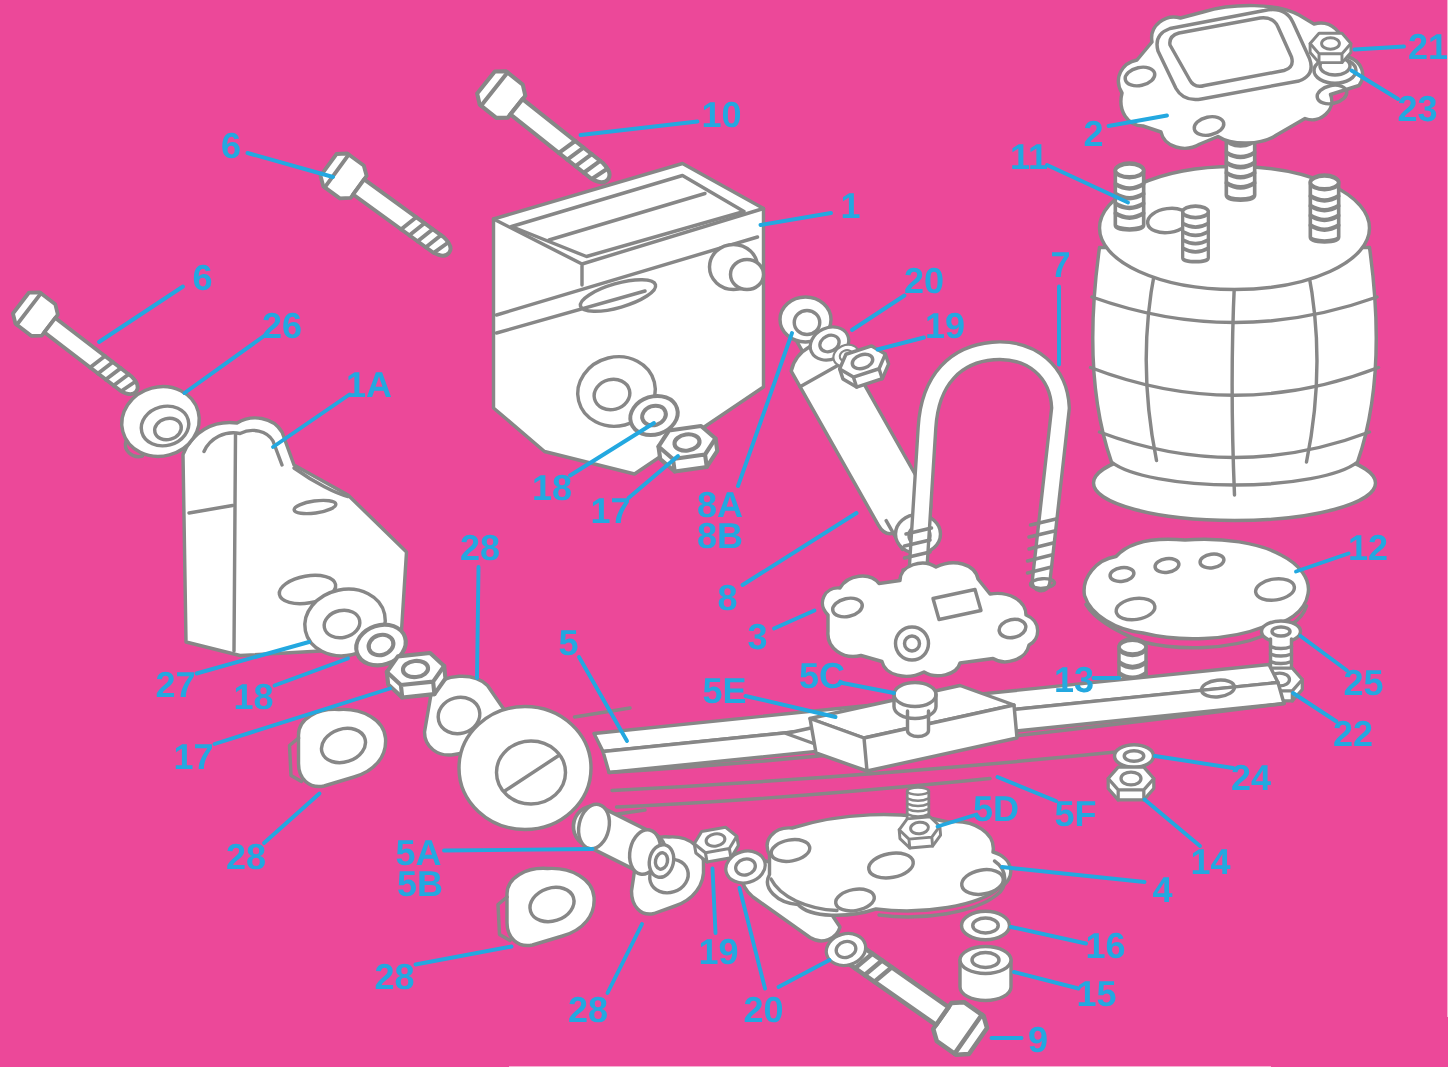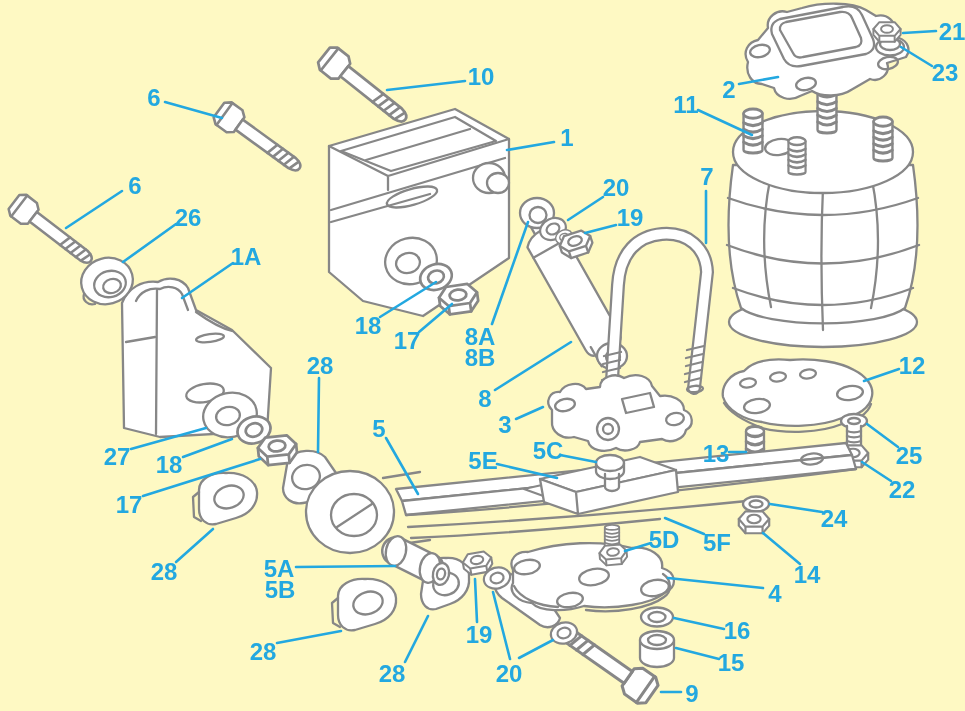--- a/index.html
+++ b/index.html
@@ -4,21 +4,21 @@
 <style>
   html, body {
     margin: 0;
     padding: 0;
     background: #ffffff;
   }
   .stage {
     position: relative;
     width: 965px;
     height: 711px;
-    background: #fef9c3;
+    background: #ec4899;
     overflow: hidden;
   }
   svg { display: block; }
   .callout-text {
     font-family: "Liberation Sans", sans-serif;
     font-weight: 700;
     font-size: 24px;
     fill: var(--label-color, #23a8e0);
   }
   .leader {

